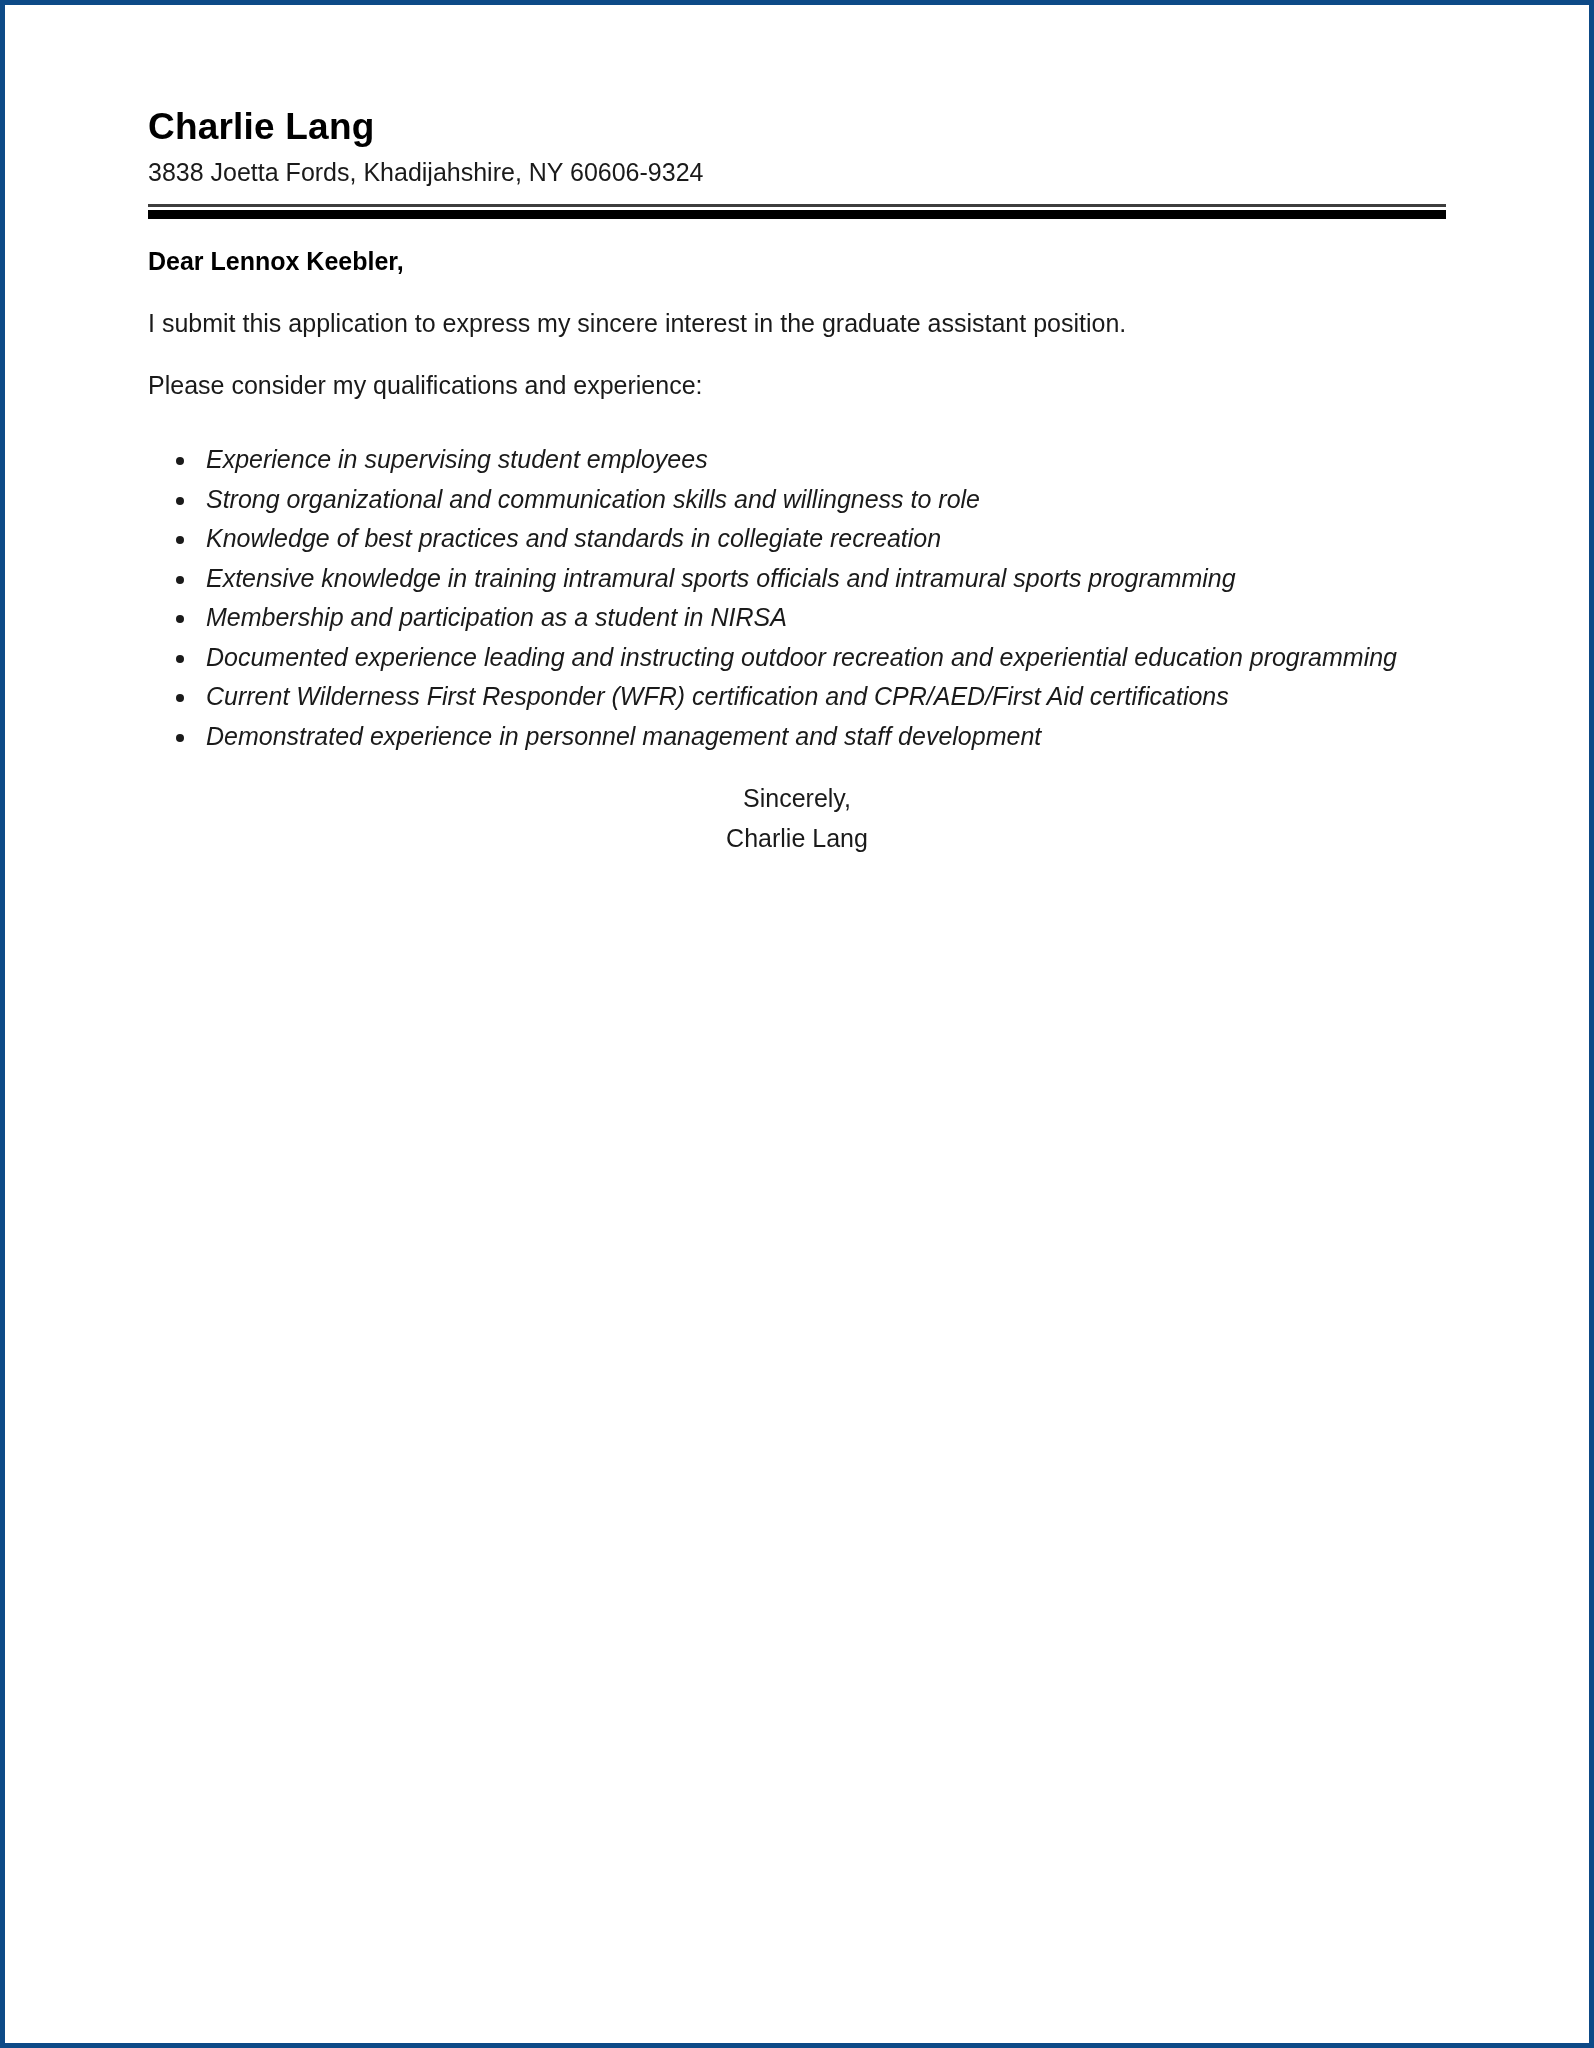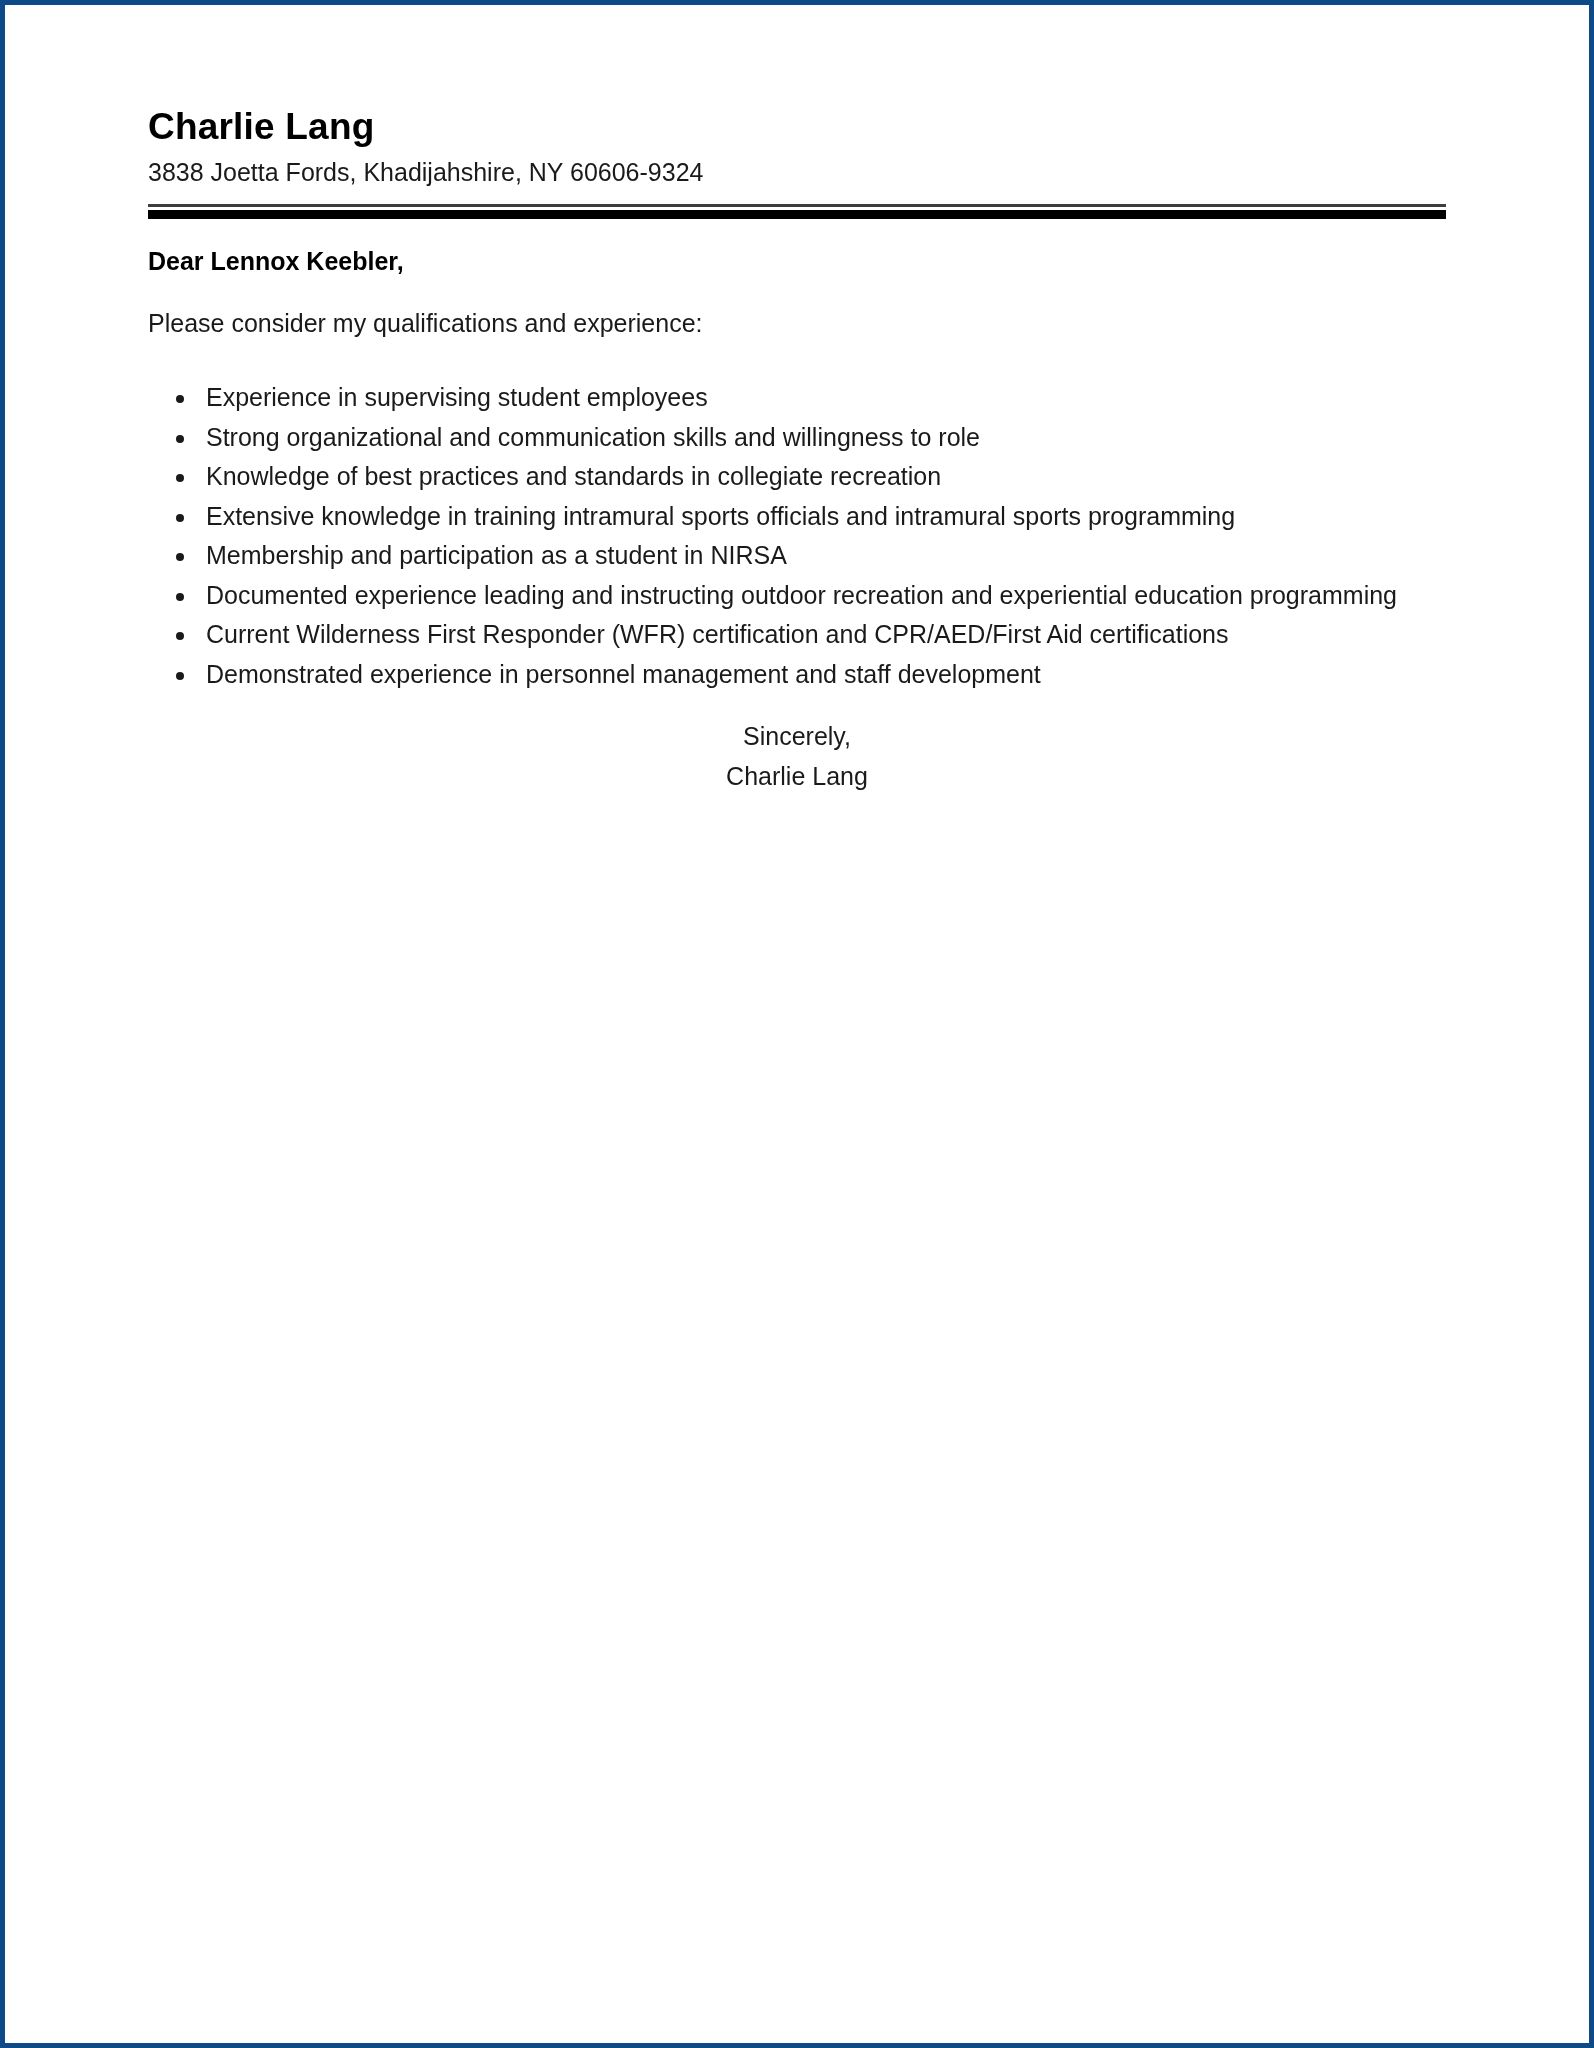--- a/index.html
+++ b/index.html
@@ -44,20 +44,21 @@
   }
   p.para { margin: 22px 0; }
   ul.quals {
     margin: 35px 0 20px 0;
     padding: 0 0 0 50px;
     list-style: disc outside;
   }
   ul.quals li {
     line-height: 39.5px;
     padding-left: 8px;
+    font-style: italic;
   }
   .closing-thanks {
     font-weight: 700;
     color: #000000;
     margin: 40px 0 22px 0;
   }
   .signoff { margin: 22px 0 0 0; text-align: center; }
 </style>
 </head>
 <body style="border-color: rgb(13, 74, 135);">
@@ -70,20 +71,21 @@
     <div class="rule">
       <div class="rule-thin"></div>
       <div class="rule-thick"></div>
     </div>
   </header>
 
   <main class="body-text">
 
     <p class="para salutation">Dear Lennox Keebler,</p>
 
+    <p class="para">I submit this application to express my sincere interest in the graduate assistant position.</p>
 
 
     <p class="para">Please consider my qualifications and experience:</p>
 
     <ul class="quals">
       <li>Experience in supervising student employees</li>
       <li>Strong organizational and communication skills and willingness to role</li>
       <li>Knowledge of best practices and standards in collegiate recreation</li>
       <li>Extensive knowledge in training intramural sports officials and intramural sports programming</li>
       <li>Membership and participation as a student in NIRSA</li>

